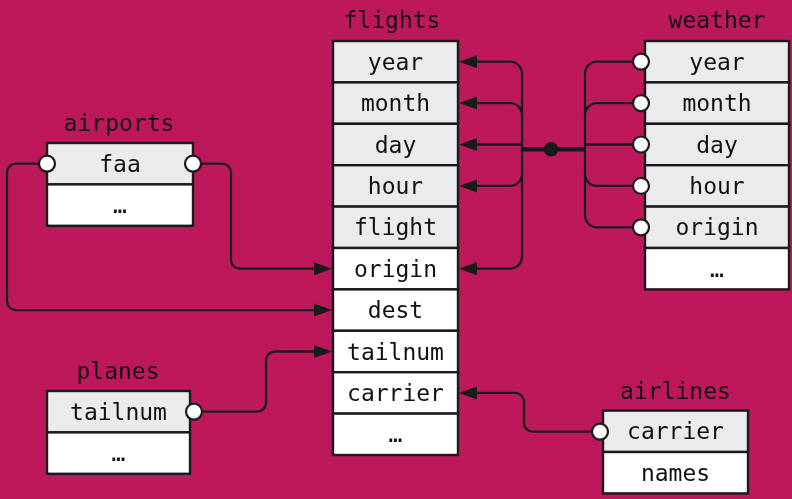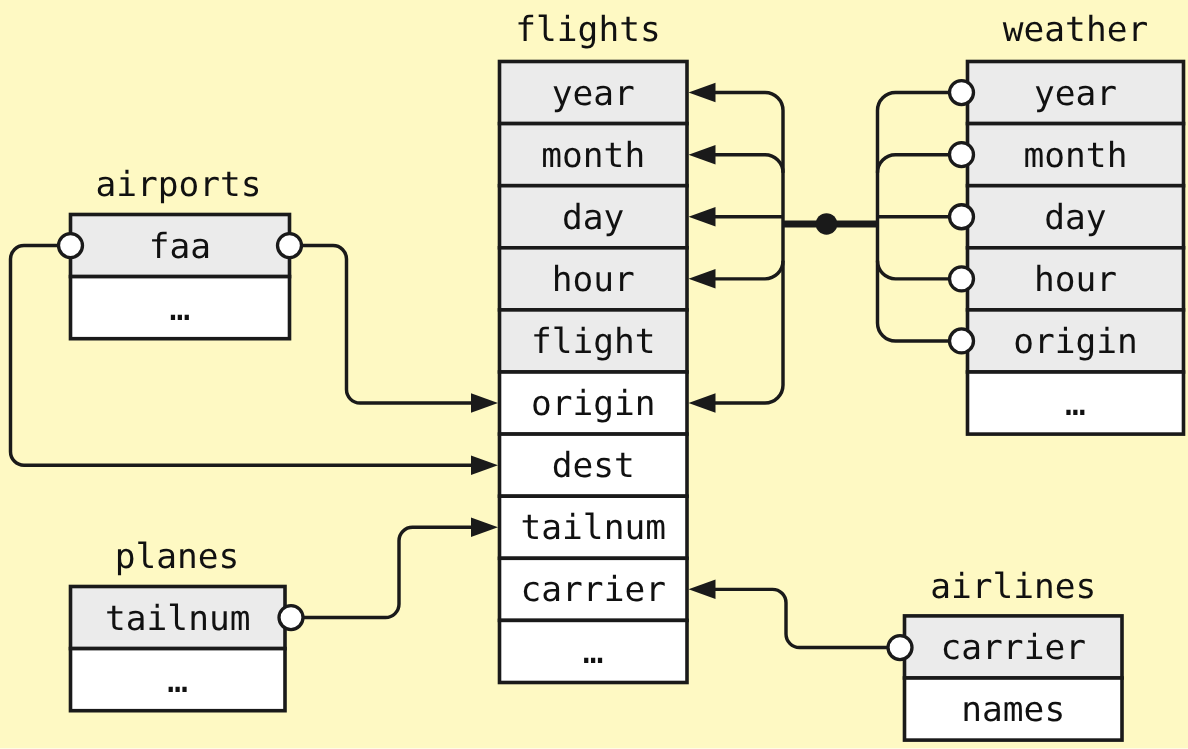--- a/index.html
+++ b/index.html
@@ -4,21 +4,21 @@
 <style>
   html, body {
     margin: 0;
     padding: 0;
     background: #ffffff;
   }
   #stage {
     position: relative;
     width: 792px;
     height: 499px;
-    background: #fef9c3;
+    background: #be185d;
     font-family: "DejaVu Sans Mono", "Liberation Mono", monospace;
     text-decoration: underline;
   }
   svg text {
     font-family: "DejaVu Sans Mono", "Liberation Mono", monospace;
     font-size: 23px;
     fill: #111111;
   }
   .rel-line {
     stroke: #1a1a1a;

